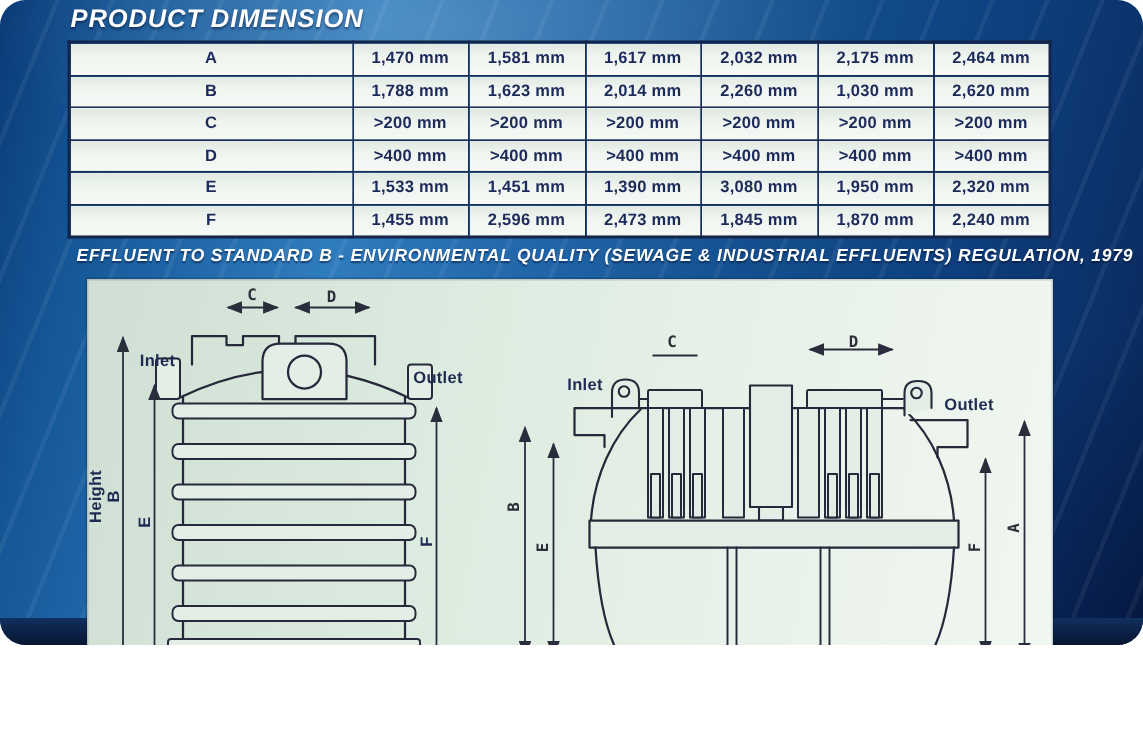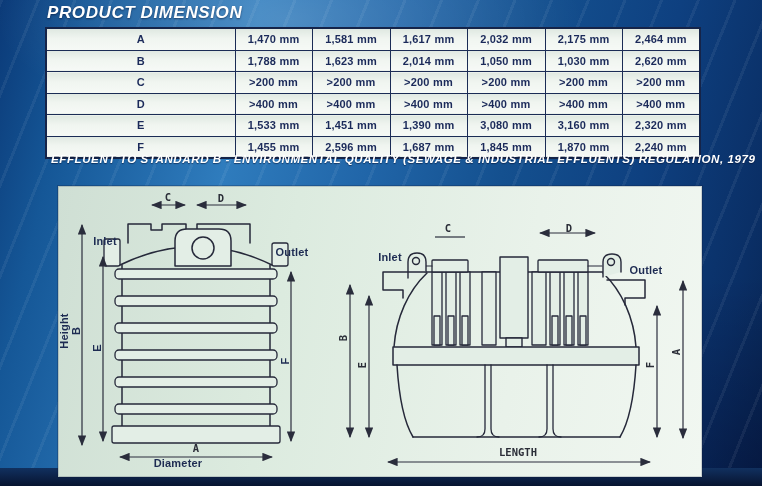--- a/index.html
+++ b/index.html
@@ -1,19 +1,20 @@
 <!DOCTYPE html>
 <html><head>
 <meta charset="utf-8">
 <style>
   html,body{margin:0;padding:0;}
   .screen{
-    position:relative; width:762px; height:486px; overflow:hidden;
+    position:relative; width:762px; height:430px; overflow:hidden;
     font-family:"Liberation Sans", sans-serif;
     background:linear-gradient(103deg,#0b3a78 0%,#155797 10%,#2f7cbd 30%,#2166a9 46%,#14508f 62%,#0e4080 78%,#0a2f66 92%,#082451 100%);
+    border-radius:17px;
   }
   .screen::before{
     content:""; position:absolute; inset:0; pointer-events:none;
     background:
       repeating-linear-gradient(112deg, rgba(255,255,255,.06) 0 3px, rgba(255,255,255,0) 3px 34px),
       radial-gradient(420px 160px at 38% 4%, rgba(255,255,255,.16), rgba(255,255,255,0) 70%),
       radial-gradient(500px 300px at 100% 100%, rgba(0,0,30,.35), rgba(0,0,30,0) 70%);
   }
   .bottom-bar{
     position:absolute; left:0; right:0; bottom:0; height:18px;
@@ -29,21 +30,21 @@
     border-collapse:collapse; table-layout:fixed; width:656px;
     border:2px solid #152449;
   }
   table.dim td{
     border:1.6px solid #1b2c55; height:20.5px; text-align:center; vertical-align:middle;
     background:linear-gradient(#dfe8e1 0%,#f0f5f0 45%,#f6f9f6 100%);
     color:#1b2a5a; font-size:11px; font-weight:bold; letter-spacing:.2px;
     padding:0; white-space:nowrap; overflow:hidden;
   }
   .effluent-note{
-    position:absolute; left:51px; top:152px; z-index:3;
+    position:absolute; left:51px; top:164px; z-index:3;
     color:#ffffff; font-size:11.6px; font-weight:bold; font-style:italic;
     letter-spacing:.55px; white-space:nowrap; text-shadow:0 1px 1px rgba(0,10,40,.5);
   }
   .panel{
     position:absolute; left:58px; top:186px; width:644px; height:291px; z-index:2;
     background:linear-gradient(100deg,#cfdfd4 0%,#dcebdf 35%,#e9f2ea 70%,#f1f7f1 100%);
     box-shadow:inset 0 0 0 1px rgba(25,45,70,.18), 0 0 0 1px rgba(10,25,55,.25);
   }
   .panel svg{position:absolute; left:0; top:0;}
   .lbl{position:absolute; z-index:4; white-space:nowrap; transform:translate(-50%,-50%);}
@@ -77,21 +78,21 @@
           <td>1,617 mm</td>
           <td>2,032 mm</td>
           <td>2,175 mm</td>
           <td>2,464 mm</td>
         </tr>
         <tr>
           <td>B</td>
           <td>1,788 mm</td>
           <td>1,623 mm</td>
           <td>2,014 mm</td>
-          <td>1,050 mm</td>
+          <td>2,260 mm</td>
           <td>1,030 mm</td>
           <td>2,620 mm</td>
         </tr>
         <tr>
           <td>C</td>
           <td>&gt;200 mm</td>
           <td>&gt;200 mm</td>
           <td>&gt;200 mm</td>
           <td>&gt;200 mm</td>
           <td>&gt;200 mm</td>
@@ -105,28 +106,28 @@
           <td>&gt;400 mm</td>
           <td>&gt;400 mm</td>
           <td>&gt;400 mm</td>
         </tr>
         <tr>
           <td>E</td>
           <td>1,533 mm</td>
           <td>1,451 mm</td>
           <td>1,390 mm</td>
           <td>3,080 mm</td>
-          <td>3,160 mm</td>
+          <td>1,950 mm</td>
           <td>2,320 mm</td>
         </tr>
         <tr>
           <td>F</td>
           <td>1,455 mm</td>
           <td>2,596 mm</td>
-          <td>1,687 mm</td>
+          <td>2,473 mm</td>
           <td>1,845 mm</td>
           <td>1,870 mm</td>
           <td>2,240 mm</td>
         </tr>
       </tbody>
   </table>
 
   <div class="effluent-note">EFFLUENT TO STANDARD B - ENVIRONMENTAL QUALITY (SEWAGE &amp; INDUSTRIAL EFFLUENTS) REGULATION, 1979</div>
 
   <div class="panel">

